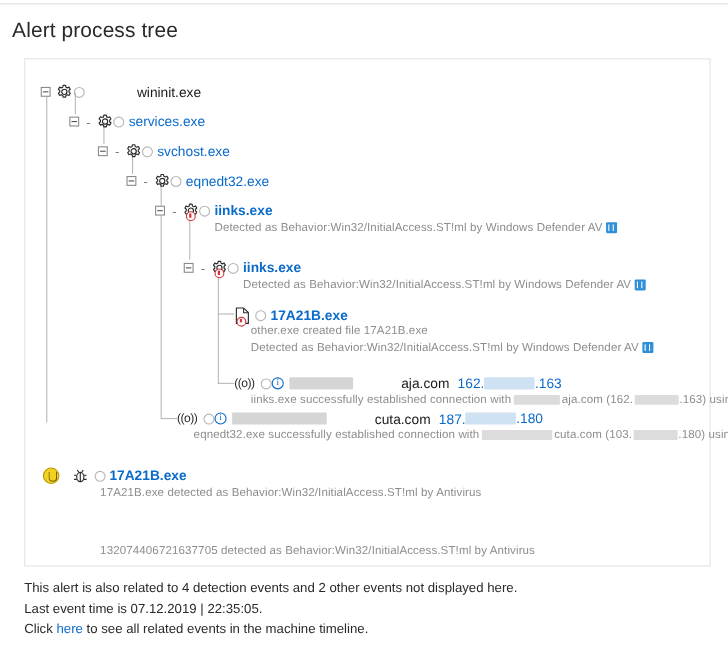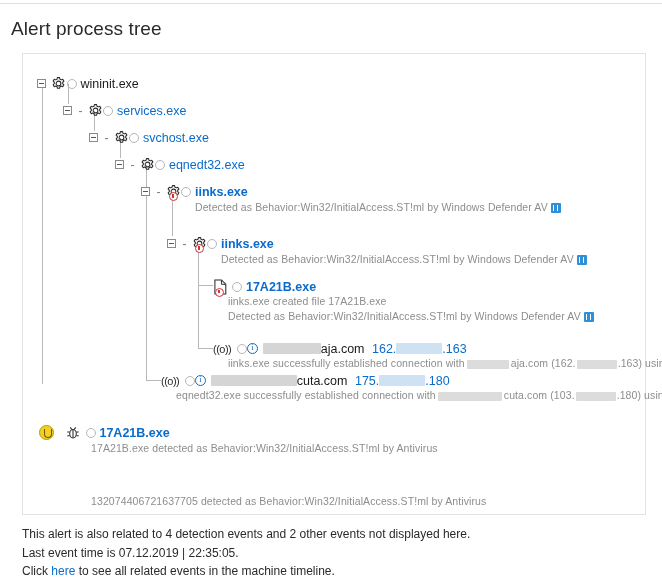--- a/index.html
+++ b/index.html
@@ -47,21 +47,21 @@
   .gear svg { display:block; }
 
   .ring {
     display:inline-block; width:10px; height:10px; border:1.4px solid #b6b6b6;
     border-radius:50%; vertical-align:middle; margin-left:-3px; margin-right:0px;
     background:transparent;
   }
   .name { vertical-align:middle; font-size:12.5px; }
   .name.link { color:#0b6bcb; }
   .name.link.bold { font-weight:bold; }
-  .name.plain { color:#1a1a1a; }
+  .name.plain { color:#1a1a1a;margin-left:44px; }
   .name.dark-bold { color:#111; font-weight:bold; }
 
   .alertdot {
     position:absolute; left:3px; top:8px; width:9px; height:9px;
     border:1.6px solid #d13438; border-radius:50%; background:#fff;
   }
   .alertdot::after{
     content:""; position:absolute; left:2.4px; top:1.2px;
     width:1.2px; height:3.2px; background:#d13438;
   }
@@ -237,21 +237,21 @@
           <svg width="15" height="16" viewBox="0 0 18 20">
             <path fill="#fff" stroke="#2b2b2b" stroke-width="1.3" d="M2 1.2h8.2L15.6 6.4V18.8H2z"></path>
             <path fill="none" stroke="#2b2b2b" stroke-width="1.2" d="M10.2 1.4v5.2h5.2"></path>
           </svg>
           <span class="alertdot" style="left:2px; top:9px;"></span>
         </span>
         <span class="ring" style="margin-left:1px;"></span>
         <span class="name link bold">17A21B.exe</span>
       </div>
       <div class="desc" style="left:205px; top:241px;">
-        <span>iinks.exe created file 17A21B.exe</span>
+        <span>other.exe created file 17A21B.exe</span>
       </div>
       <div class="desc" style="left:205px; top:256px;">
         <span>Detected as Behavior:Win32/InitialAccess.ST!ml by Windows Defender AV</span><span class="badge"></span>
       </div>
 
       <div class="node" style="left:190px; top:287px;">
         <span class="neticon">((o))</span>
         <span class="ring" style="margin-left:1px;"></span>
         <span class="infoicon"></span>
         <span class="redact" style="width:58px; margin-left:1px;"></span><span class="name plain">aja.com</span>
@@ -259,21 +259,21 @@
       </div>
       <div class="desc" style="left:205px; top:303px;">
         <span>iinks.exe successfully established connection with</span><span class="redact sm" style="width:42px; margin:0 2px;"></span><span>aja.com (162.</span><span class="redact sm" style="width:40px; margin:0 1px;"></span><span>.163) using port 80</span>
       </div>
 
       <div class="node" style="left:138px; top:319px;">
         <span class="neticon">((o))</span>
         <span class="ring" style="margin-left:1px;"></span>
         <span class="infoicon"></span>
         <span class="redact" style="width:86px; margin-left:1px;"></span><span class="name plain">cuta.com</span>
-        <span class="name link" style="margin-left:4px;">175.</span><span class="redact blue" style="width:46px;"></span><span class="name link">.180</span>
+        <span class="name link" style="margin-left:4px;">187.</span><span class="redact blue" style="width:46px;"></span><span class="name link">.180</span>
       </div>
       <div class="desc" style="left:153px; top:335px;">
         <span>eqnedt32.exe successfully established connection with</span><span class="redact sm" style="width:64px; margin:0 2px;"></span><span>cuta.com (103.</span><span class="redact sm" style="width:40px; margin:0 1px;"></span><span>.180) using port 443</span>
       </div>
 
       <div class="node" style="left:16px; top:371px;">
         <span class="shield"></span>
         <span class="bug">
           <svg width="14" height="15" viewBox="0 0 18 20">
             <ellipse cx="9" cy="11.6" rx="4.4" ry="5.6" fill="none" stroke="#2b2b2b" stroke-width="1.4"></ellipse>

